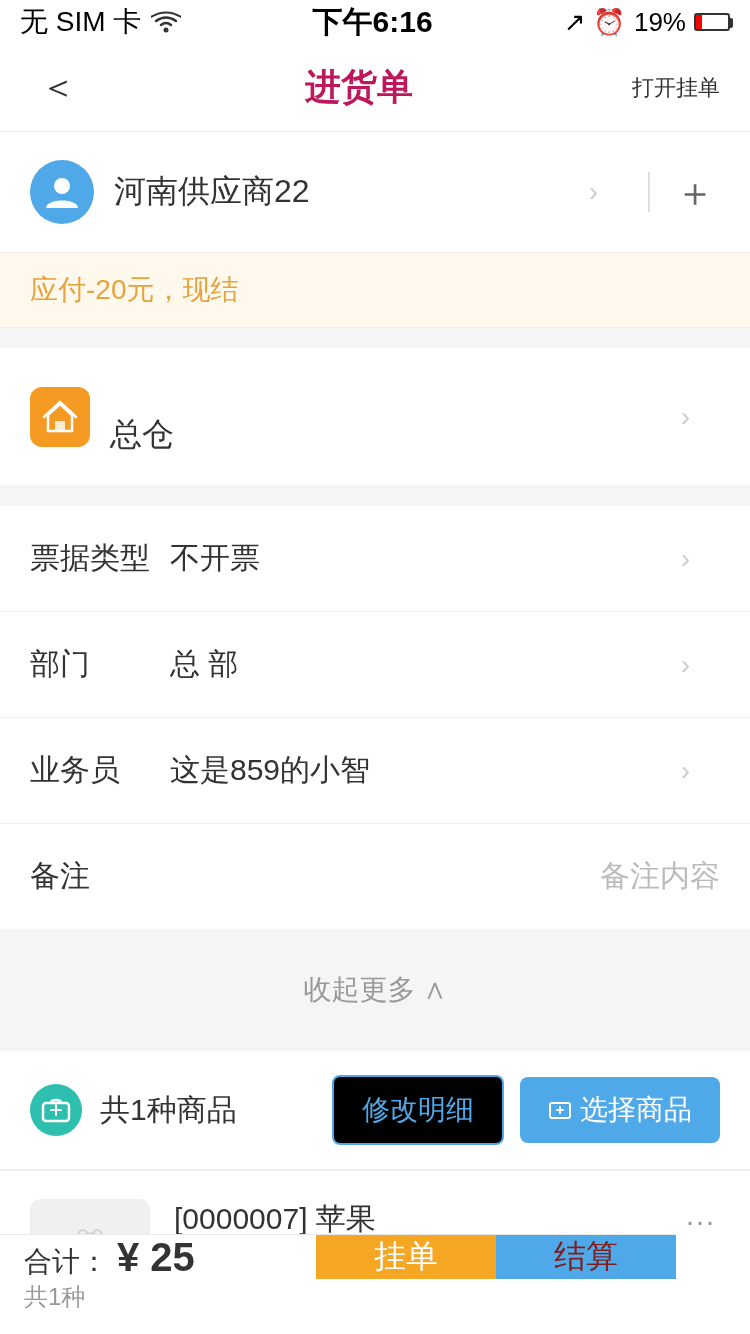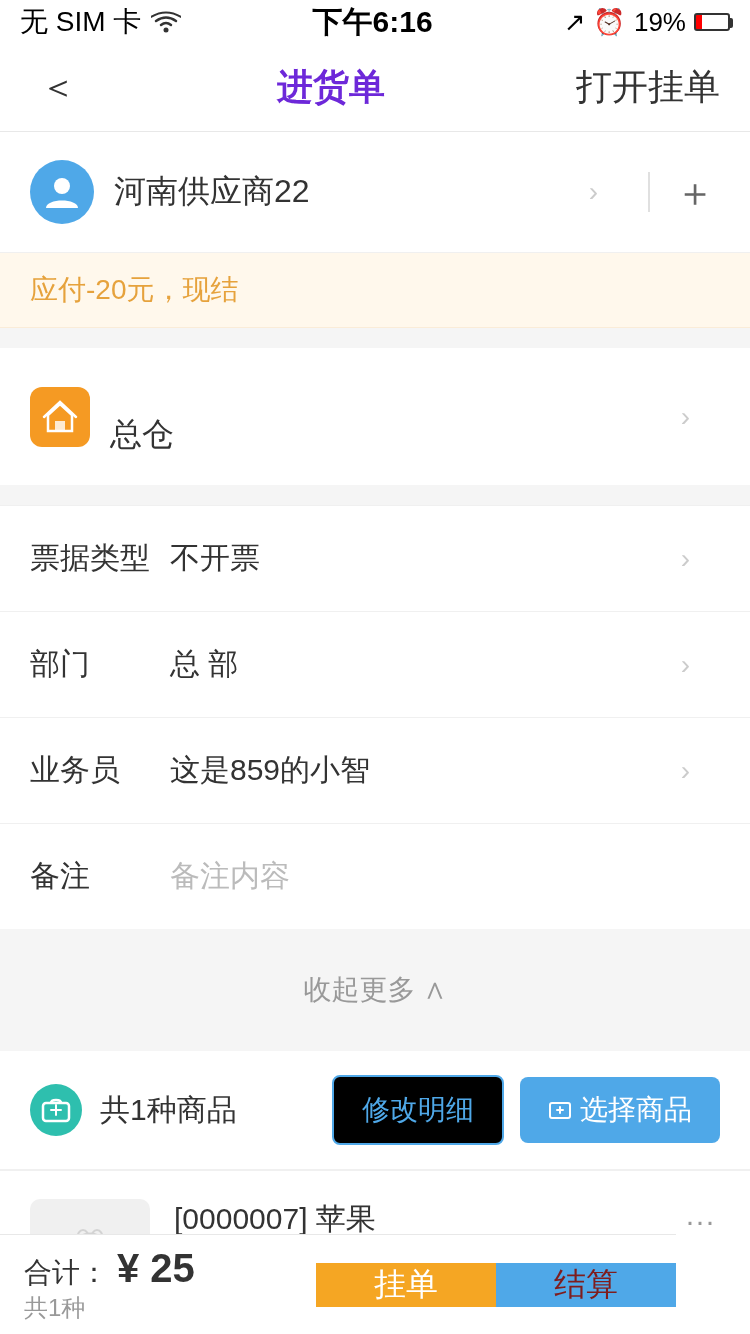--- a/index.html
+++ b/index.html
@@ -40,24 +40,24 @@
     }
     .nav-back {
       font-size: 36px;
       color: #333;
       cursor: pointer;
       padding: 10px;
     }
     .nav-title {
       font-size: 36px;
       font-weight: 600;
-      color: #6d28d9;
+      color: #be185d;
     }
     .nav-action {
-      font-size: 36px;
+      font-size: 22px;
       color: #333;
       cursor: pointer;
     }
 
     
     .section {
       background: #fff;
       margin-bottom: 20px;
     }
 
@@ -147,20 +147,21 @@
       flex-shrink: 0;
     }
     .form-value {
       flex: 1;
       font-size: 30px;
       color: #333;
       margin-left: 20px;
     }
     .form-value.placeholder {
       color: #bbb;
+      text-align: right;
     }
 
     
     .collapse-bar {
       background: #f5f5f5;
       text-align: center;
       padding: 22px;
       font-size: 28px;
       color: #999;
       cursor: pointer;
@@ -246,21 +247,21 @@
       padding: 5px;
     }
 
     
     .bottom-bar {
       position: fixed;
       bottom: 0; left: 0;
       width: 676px;
       height: 100px;
       display: flex;
-      align-items: center;
+      align-items: flex-start;
       background: #fff;
       border-top: 1px solid #e8e8e8;
     }
     .total-section {
       flex: 1;
       display: flex;
       flex-direction: column;
       justify-content: center;
       padding: 0 24px;
     }

